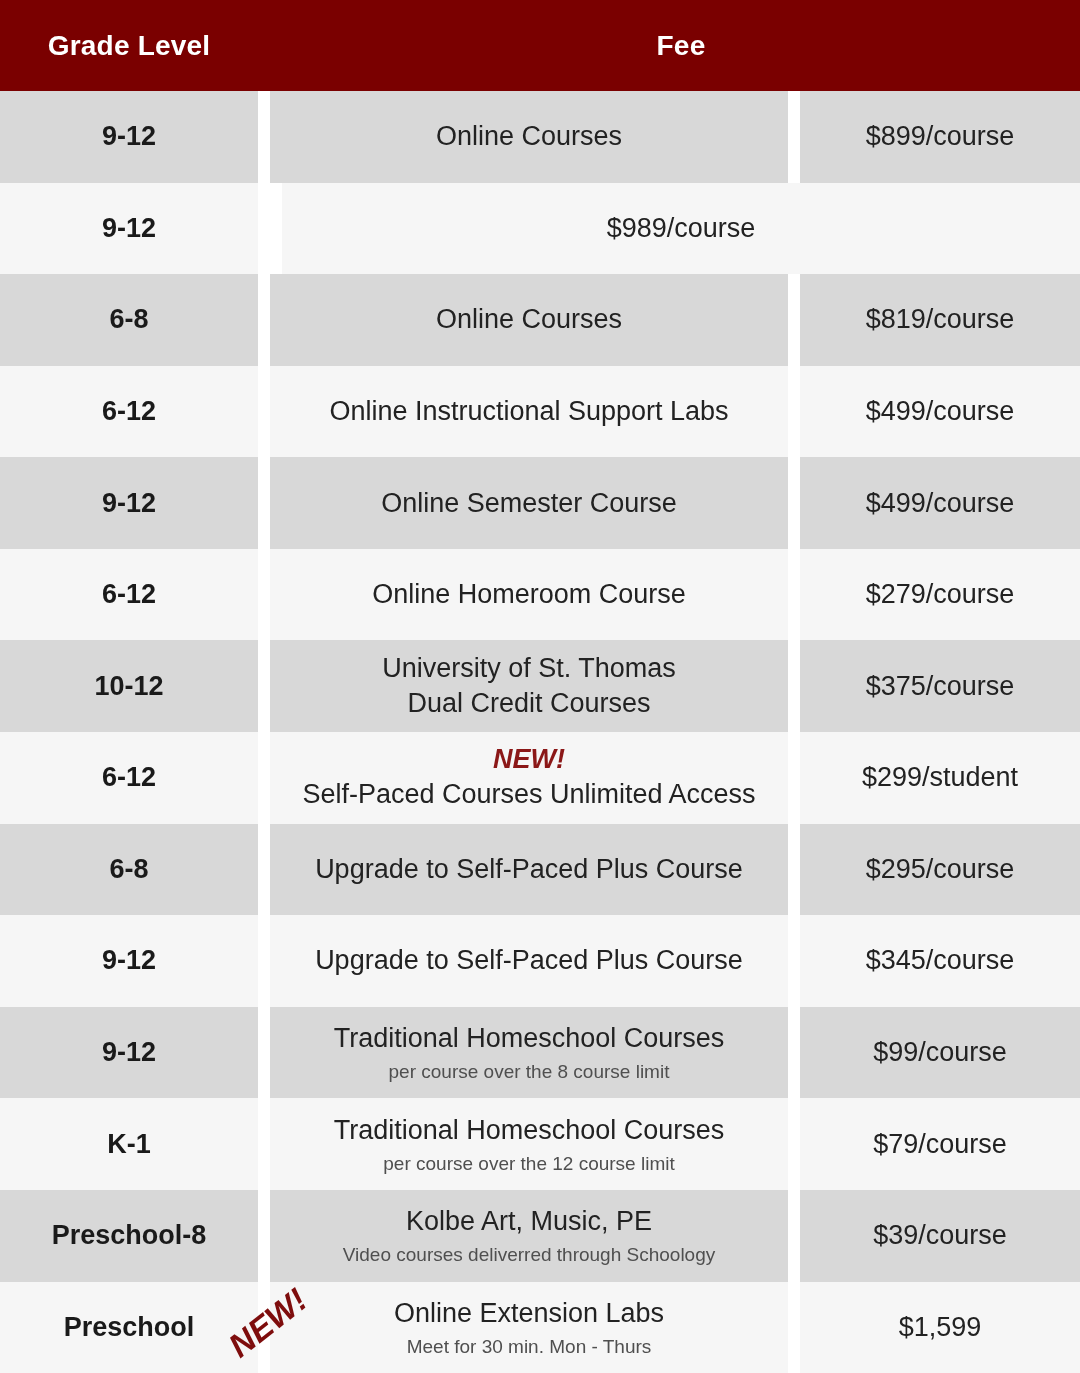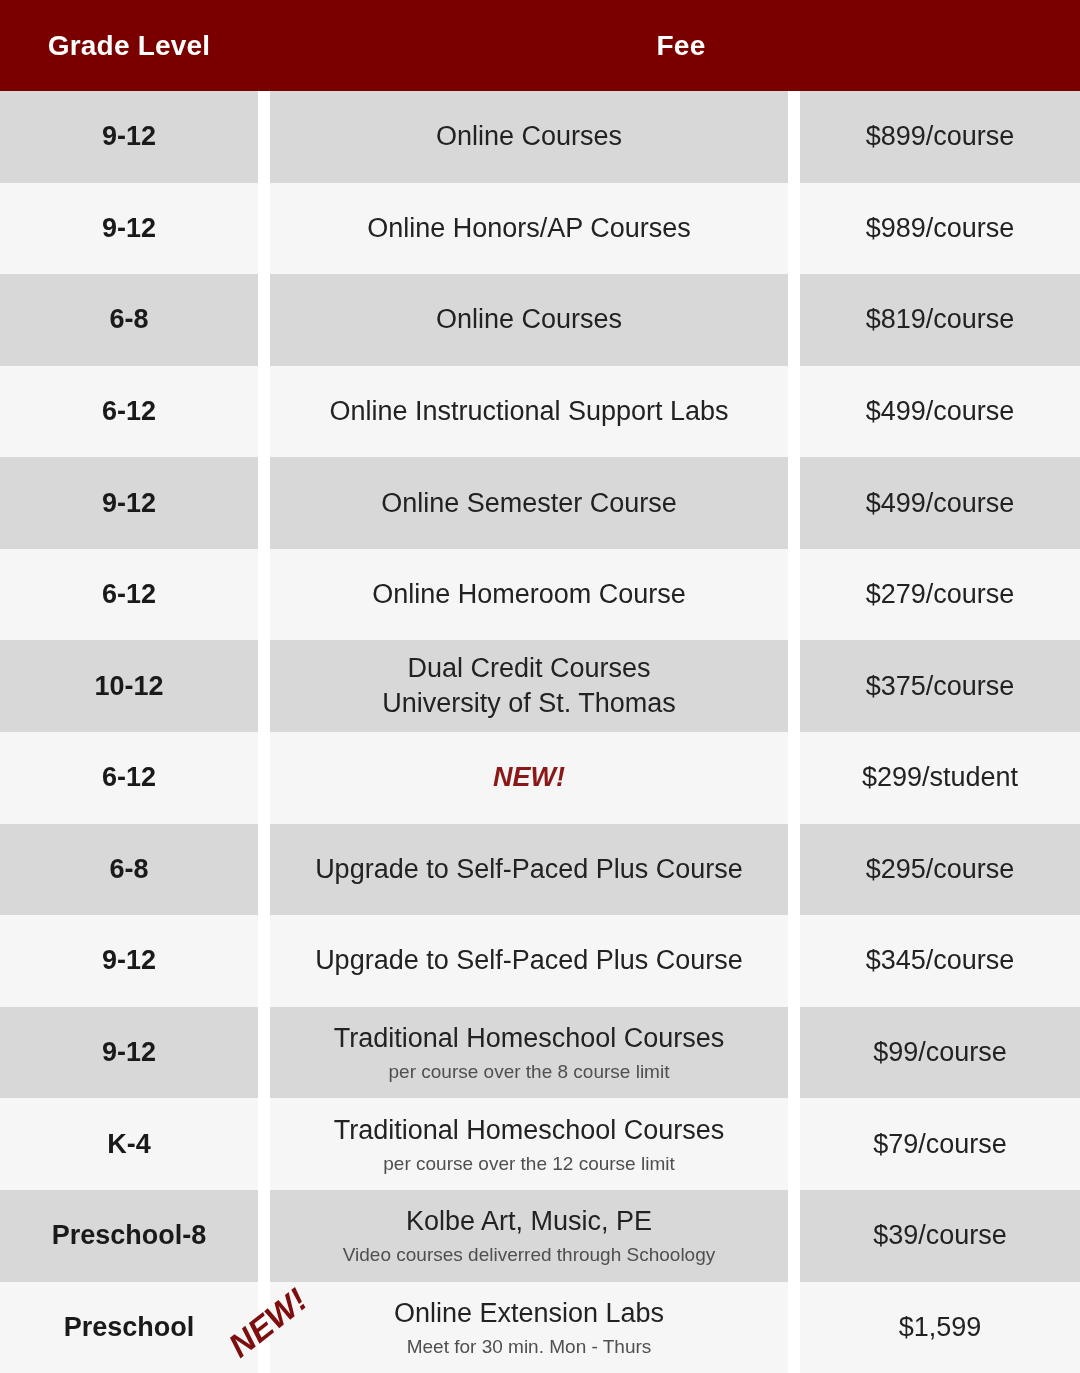--- a/index.html
+++ b/index.html
@@ -122,25 +122,20 @@
       <span class="fee">$899/course</span>
     </div>
 
   </div>
 
   <div class="row light">
     <div class="cell c1">
       <span class="grade">9-12</span>
     </div>
     <div class="gut"></div>
-    <div class="cell c2">
-
-      <div class="course">Online Honors/AP Courses</div>
-
-    </div>
     <div class="gut"></div>
     <div class="cell c3">
       <span class="fee">$989/course</span>
     </div>
 
   </div>
 
   <div class="row gray">
     <div class="cell c1">
       <span class="grade">6-8</span>
@@ -209,38 +204,39 @@
 
   </div>
 
   <div class="row gray">
     <div class="cell c1">
       <span class="grade">10-12</span>
     </div>
     <div class="gut"></div>
     <div class="cell c2">
 
+      <div class="course">University of St. Thomas</div>
       <div class="course">Dual Credit Courses</div>
-      <div class="course">University of St. Thomas</div>
 
     </div>
     <div class="gut"></div>
     <div class="cell c3">
       <span class="fee">$375/course</span>
     </div>
 
   </div>
 
   <div class="row light">
     <div class="cell c1">
       <span class="grade">6-12</span>
     </div>
     <div class="gut"></div>
     <div class="cell c2">
       <div class="badge">NEW!</div>
+      <div class="course">Self-Paced Courses Unlimited Access</div>
 
     </div>
     <div class="gut"></div>
     <div class="cell c3">
       <span class="fee">$299/student</span>
     </div>
 
   </div>
 
   <div class="row gray">
@@ -290,21 +286,21 @@
     </div>
     <div class="gut"></div>
     <div class="cell c3">
       <span class="fee">$99/course</span>
     </div>
 
   </div>
 
   <div class="row light">
     <div class="cell c1">
-      <span class="grade">K-4</span>
+      <span class="grade">K-1</span>
     </div>
     <div class="gut"></div>
     <div class="cell c2">
 
       <div class="course">Traditional Homeschool Courses</div>
 
       <div class="sub">per course over the 12 course limit</div>
     </div>
     <div class="gut"></div>
     <div class="cell c3">

